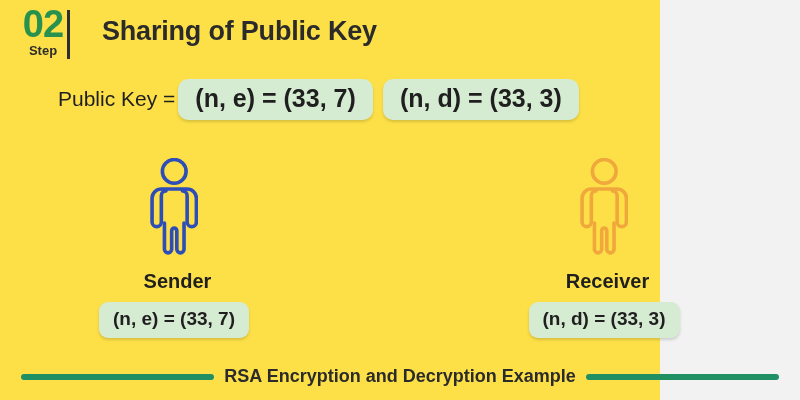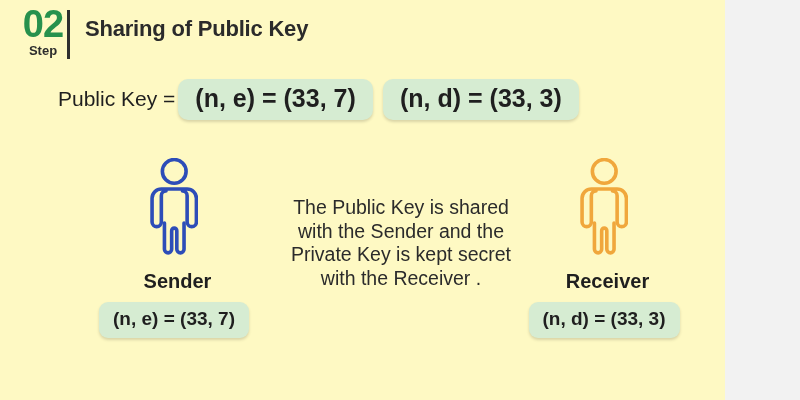--- a/index.html
+++ b/index.html
@@ -3,28 +3,28 @@
 <meta charset="utf-8">
 <style>
   * { margin: 0; padding: 0; box-sizing: border-box; }
   html, body { width: 800px; height: 400px; }
   body {
     font-family: "Liberation Sans", "DejaVu Sans", sans-serif;
     background: #f2f2f2;
     color: #2b2b2b;
     overflow: hidden;
   }
-  .slide { position: relative; width: 725px; height: 400px; background: #fef9c3; text-decoration: underline; }
+  .slide { position: relative; width: 660px; height: 400px; background: #fde047; text-decoration: underline; }
 
   
   .step-block { position: absolute; left: 18px; top: 4px; width: 50px; text-align: center; }
   .step-number { font-size: 38px; font-weight: 800; color: #27914d; letter-spacing: -1px; line-height: 40px; }
   .step-label { font-size: 13px; font-weight: 700; color: #2d2d2d; line-height: 14px; }
   .header-divider { position: absolute; left: 67px; top: 10px; width: 3px; height: 49px; background: #2f2f2f; }
-  .page-title { position: absolute; left: 85px; top: 16px; font-size: 22px; font-weight: 700; color: #2b2b2b; letter-spacing: -0.2px; }
+  .page-title { position: absolute; left: 102px; top: 16px; font-size: 27px; font-weight: 700; color: #2b2b2b; letter-spacing: -0.2px; }
 
   
   .key-pair { position: absolute; top: 76px; height: 46px; display: flex; align-items: center; gap: 3px; }
   .key-pair.public { left: 58px; }
   .key-pair.private { left: 383px; }
   .key-label { font-size: 21px; color: #1f1f1f; white-space: nowrap; }
   .key-pill {
     background: #d6ecd2;
     border-radius: 10px;
     padding: 5px 17px 7px 17px;
@@ -93,31 +93,30 @@
   <div class="actor sender">
     <svg class="person-icon" viewBox="0 0 94 190" xmlns="http://www.w3.org/2000/svg">
       <circle cx="47" cy="26" r="23"></circle>
       <path d="M31 64 A9 9 0 0 0 22 73 L22 124 A9 9 0 0 1 4 124 L4 78 A18 18 0 0 1 22 60 L72 60 A18 18 0 0 1 90 78 L90 124 A9 9 0 0 1 72 124 L72 73 A9 9 0 0 0 63 64"></path>
       <path d="M28 126 L28 177 A7 7 0 0 0 42 177 L42 141 A5 5 0 0 1 52 141 L52 177 A7 7 0 0 0 66 177 L66 126"></path>
     </svg>
     <div class="actor-name">Sender</div>
     <div class="actor-key">(n, e) = (33, 7)</div>
   </div>
 
-  <div class="description">
-    <div>The Public Key is shared</div>
-    <div>with the Sender and the</div>
-    <div>Private Key is kept secret</div>
-    <div>with the Receiver .</div>
-  </div>
 
   <div class="actor receiver">
     <svg class="person-icon" viewBox="0 0 94 190" xmlns="http://www.w3.org/2000/svg">
       <circle cx="47" cy="26" r="23"></circle>
       <path d="M31 64 A9 9 0 0 0 22 73 L22 124 A9 9 0 0 1 4 124 L4 78 A18 18 0 0 1 22 60 L72 60 A18 18 0 0 1 90 78 L90 124 A9 9 0 0 1 72 124 L72 73 A9 9 0 0 0 63 64"></path>
       <path d="M28 126 L28 177 A7 7 0 0 0 42 177 L42 141 A5 5 0 0 1 52 141 L52 177 A7 7 0 0 0 66 177 L66 126"></path>
     </svg>
     <div class="actor-name">Receiver</div>
     <div class="actor-key">(n, d) = (33, 3)</div>
   </div>
 
+  <div class="footer">
+    <span class="footer-bar"></span>
+    <span class="footer-caption">RSA Encryption and Decryption Example</span>
+    <span class="footer-bar"></span>
+  </div>
 
 </div>
 
 </body></html>

